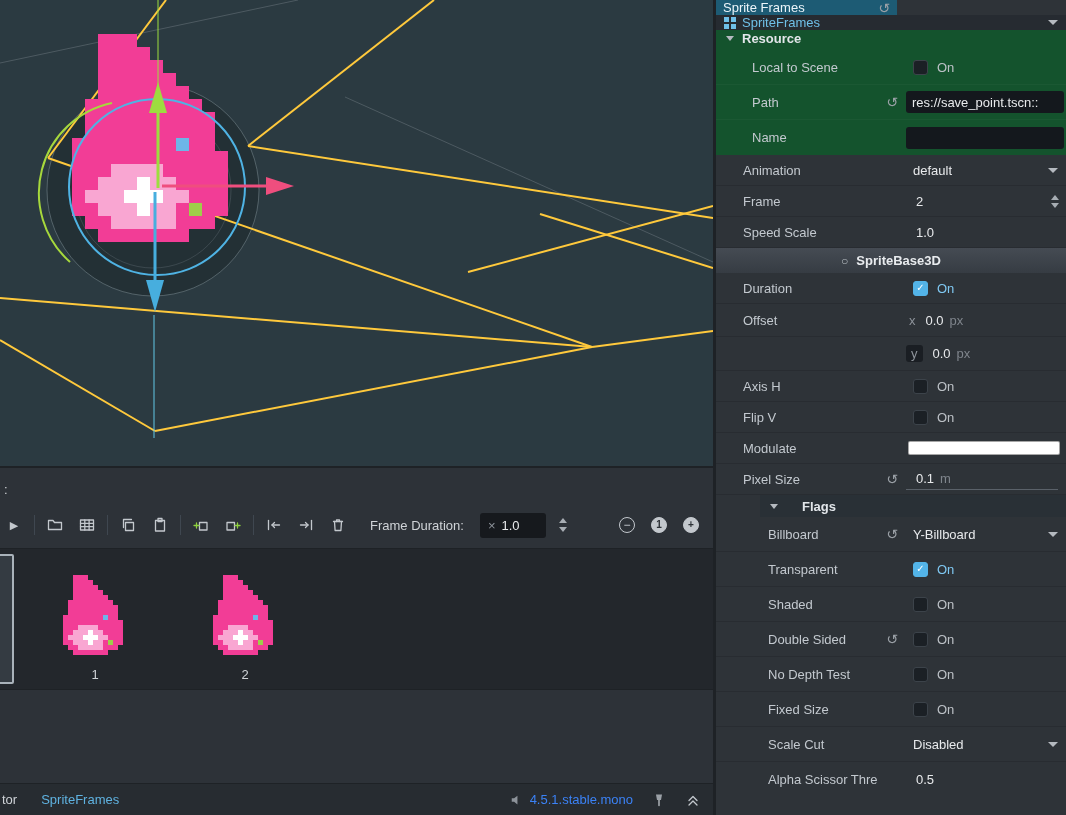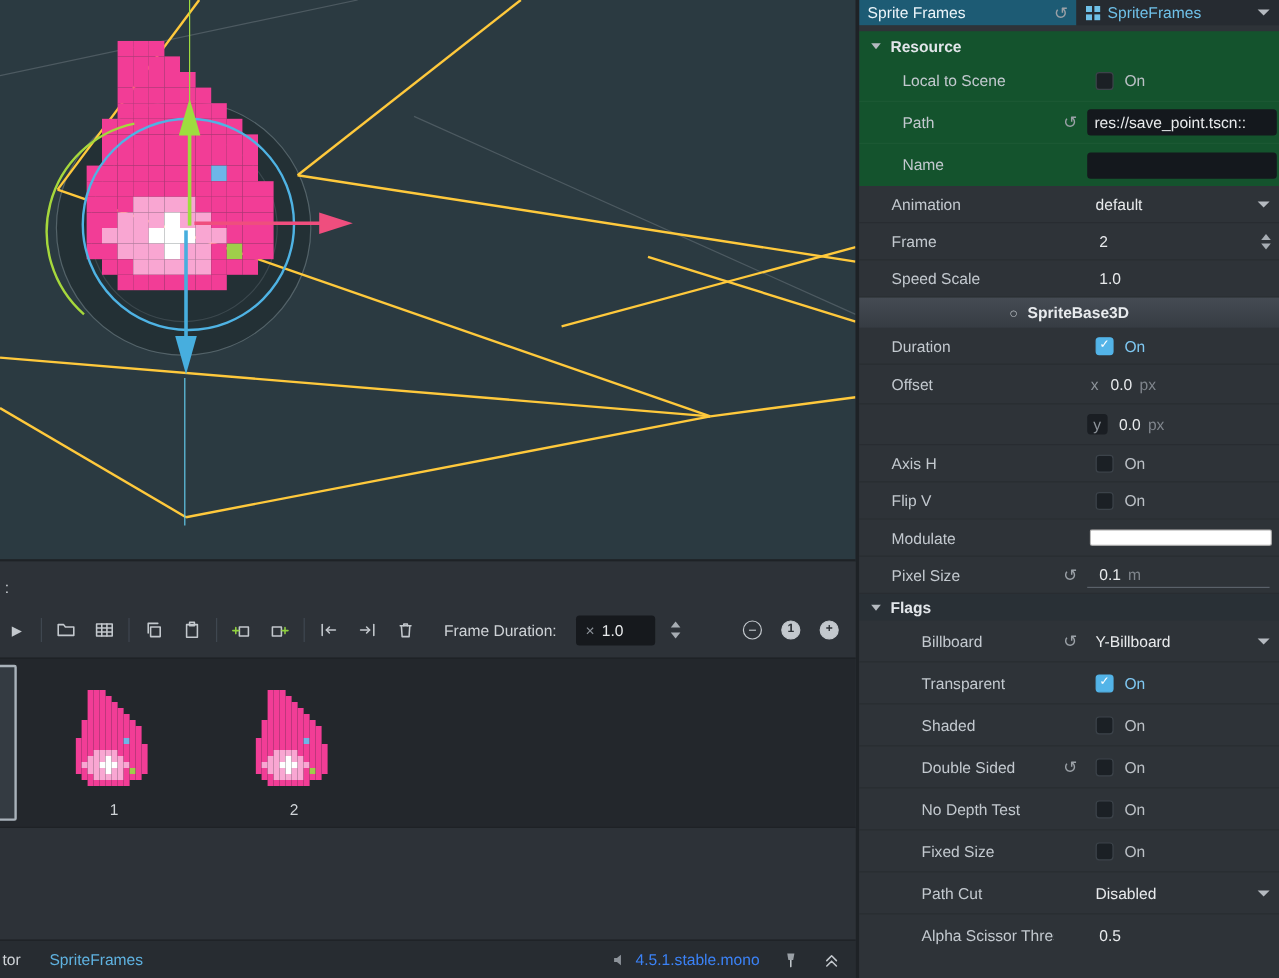--- a/index.html
+++ b/index.html
@@ -36,32 +36,32 @@
 
   
   .status-bar{position:absolute;left:0;top:783px;width:713px;height:32px;background:#272c31;border-top:1px solid #1e2226;display:flex;align-items:center;padding:0 12px 0 2px;}
   .tab-active{color:#5fb2e0;margin-left:24px;cursor:pointer;}
   .sb-spacer{flex:1;}
   .version{color:#3b82f6;margin-left:6px;}
   .sb-icon{margin-left:18px;display:flex;align-items:center;background:none;border:none;cursor:pointer;}
 
   
   .inspector{position:absolute;left:716px;top:0;width:350px;height:815px;background:#2e3338;overflow:hidden;}
-  .ins-header{height:21px;display:flex;}
+  .ins-header{height:21px;display:flex;flex-direction:column;}
   .res-btn{width:181px;background:#1d5b74;display:flex;align-items:center;padding:0 7px;color:#ecf5fa;border:none;cursor:pointer;font-size:13px;font-family:inherit;}
   .res-btn .revert{margin-left:auto;}
   .res-picker{flex:1;background:#262b31;display:flex;align-items:center;gap:6px;padding:0 8px;cursor:pointer;}
   .pick-label{color:#6fc0e8;}
   .chev{width:0;height:0;border-left:5px solid transparent;border-right:5px solid transparent;border-top:5px solid #b5bac0;flex:0 0 auto;}
   .res-picker .chev{margin-left:auto;}
   .revert{color:#9ba1a7;font-size:14px;line-height:1;background:none;border:none;cursor:pointer;padding:0;}
   .resource-section{background:#14532d;margin-top:5px;}
   .sec-header{height:24px;display:flex;align-items:center;gap:8px;padding-left:10px;font-weight:bold;color:#e2e6ea;cursor:pointer;}
   .sec-chev{width:0;height:0;border-left:4px solid transparent;border-right:4px solid transparent;border-top:5px solid #b5bac0;}
-  .flags-header{height:22px;background:#293036;display:flex;align-items:center;gap:8px;padding-left:10px;font-weight:bold;color:#e2e6ea;cursor:pointer;}
+  .flags-header{height:22px;background:#293036;display:flex;align-items:center;gap:24px;padding-left:10px;font-weight:bold;color:#e2e6ea;cursor:pointer;margin-left:44px;}
   .rrow{height:35px;display:flex;align-items:center;border-bottom:1px solid rgba(255,255,255,0.03);}
   .rrow .plabel{padding-left:36px;}
   .irow{height:31px;display:flex;align-items:center;border-bottom:1px solid rgba(0,0,0,0.12);}
   .irow .plabel{padding-left:27px;}
   .irow.h33{height:33px;}  .irow.h34{height:34px;}
   .frow{height:35px;display:flex;align-items:center;border-bottom:1px solid rgba(0,0,0,0.12);}
   .frow .plabel{padding-left:52px;}
   .plabel{flex:1;color:#c3c9cf;white-space:nowrap;overflow:hidden;}
   .rslot{width:28px;display:flex;justify-content:center;align-items:center;flex:0 0 auto;}
   .pvalue{width:160px;flex:0 0 auto;display:flex;align-items:center;}
@@ -908,21 +908,21 @@
     <div class="frow">
       <div class="plabel">Fixed Size</div>
       <div class="rslot"></div>
       <div class="pvalue">
         <span class="checkbox"></span>
         <span class="on-label">On</span>
       </div>
     </div>
 
     <div class="frow">
-      <div class="plabel">Path Cut</div>
+      <div class="plabel">Scale Cut</div>
       <div class="rslot"></div>
       <div class="pvalue">
         <div class="dropdown">
           <span class="dd-text">Disabled</span>
           <span class="chev"></span>
         </div>
       </div>
     </div>
 
     <div class="frow" style="border-bottom:none;">

